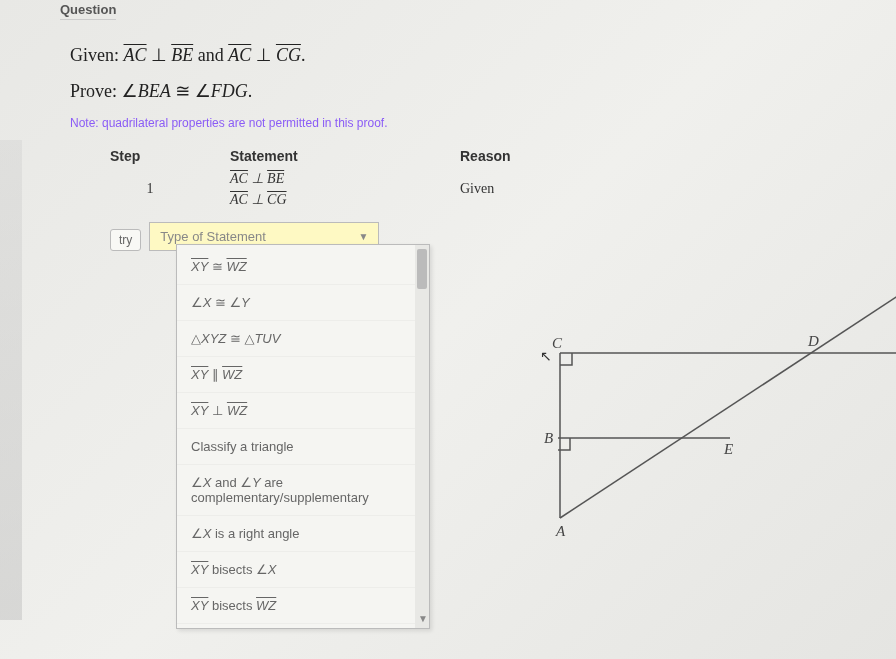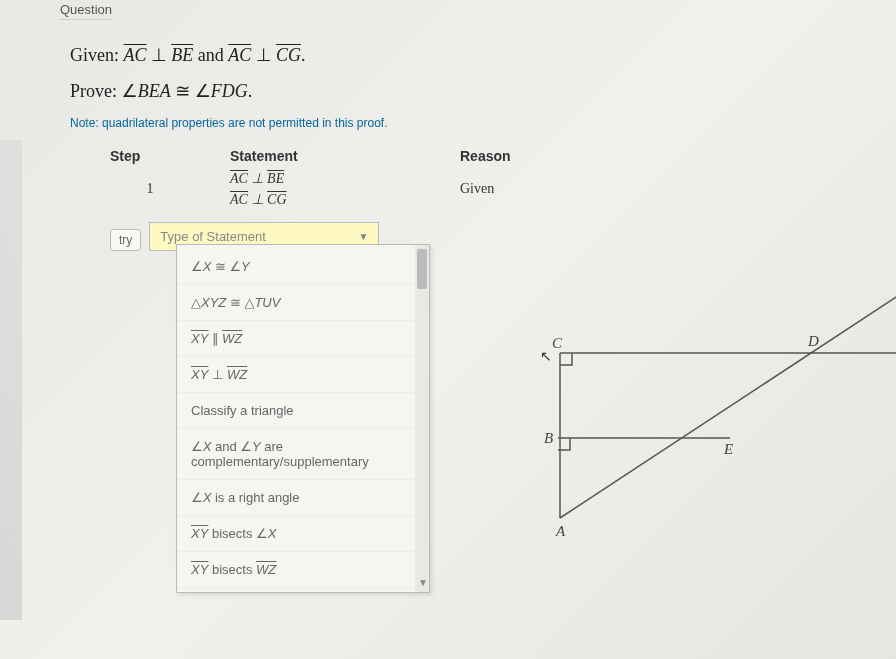--- a/index.html
+++ b/index.html
@@ -9,38 +9,38 @@
       width: 896px;
       height: 659px;
       overflow: hidden;
       color: #333;
     }
     .page {
       padding: 0 30px 0 60px;
     }
     .question-label {
       font-size: 13px;
-      font-weight: normal;
+      font-weight: bold;
       color: #555;
       margin-bottom: 10px;
       border-bottom: 1px solid #ccc;
       display: inline-block;
       padding-bottom: 2px;
       font-family: Arial, sans-serif;
     }
     .given, .prove {
       font-size: 18px;
       margin: 14px 0 14px 10px;
       color: #222;
     }
     .math { font-family: 'Times New Roman', serif; text-align: right; }
     .overline { text-decoration: overline; font-style: italic; }
     .note {
       font-size: 12px;
-      color: #0369a1;
+      color: #8b5cf6;
       margin: 8px 0 18px 10px;
       font-family: Arial, sans-serif;
     }
     .proof-area {
       margin-left: 50px;
       position: relative;
     }
     .headers {
       display: flex;
       font-weight: bold;
@@ -206,20 +206,21 @@
     <div class="dropdown-row">
       <span class="try-btn">try</span>
       <div class="dropdown-header">
         <span>Type of Statement</span>
         <span class="caret">▼</span>
       </div>
     </div>
 
     <div class="dropdown-list">
       <div class="dropdown-items">
+        <div class="dropdown-item"><span class="overline mi">XY</span> ≅ <span class="overline mi">WZ</span></div>
         <div class="dropdown-item">∠<span class="mi">X</span> ≅ ∠<span class="mi">Y</span></div>
         <div class="dropdown-item">△<span class="mi">XYZ</span> ≅ △<span class="mi">TUV</span></div>
         <div class="dropdown-item"><span class="overline mi">XY</span> ∥ <span class="overline mi">WZ</span></div>
         <div class="dropdown-item"><span class="overline mi">XY</span> ⊥ <span class="overline mi">WZ</span></div>
         <div class="dropdown-item">Classify a triangle</div>
         <div class="dropdown-item">∠<span class="mi">X</span> and ∠<span class="mi">Y</span> are complementary/supplementary</div>
         <div class="dropdown-item">∠<span class="mi">X</span> is a right angle</div>
         <div class="dropdown-item"><span class="overline mi">XY</span> bisects ∠<span class="mi">X</span></div>
         <div class="dropdown-item"><span class="overline mi">XY</span> bisects <span class="overline mi">WZ</span></div>
       </div>

